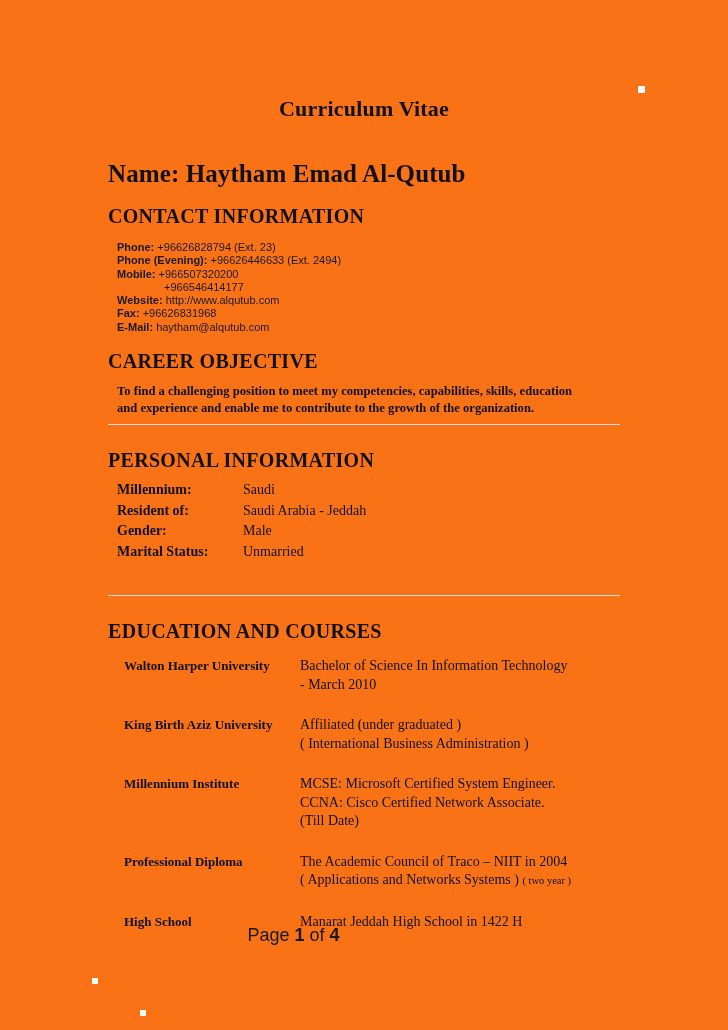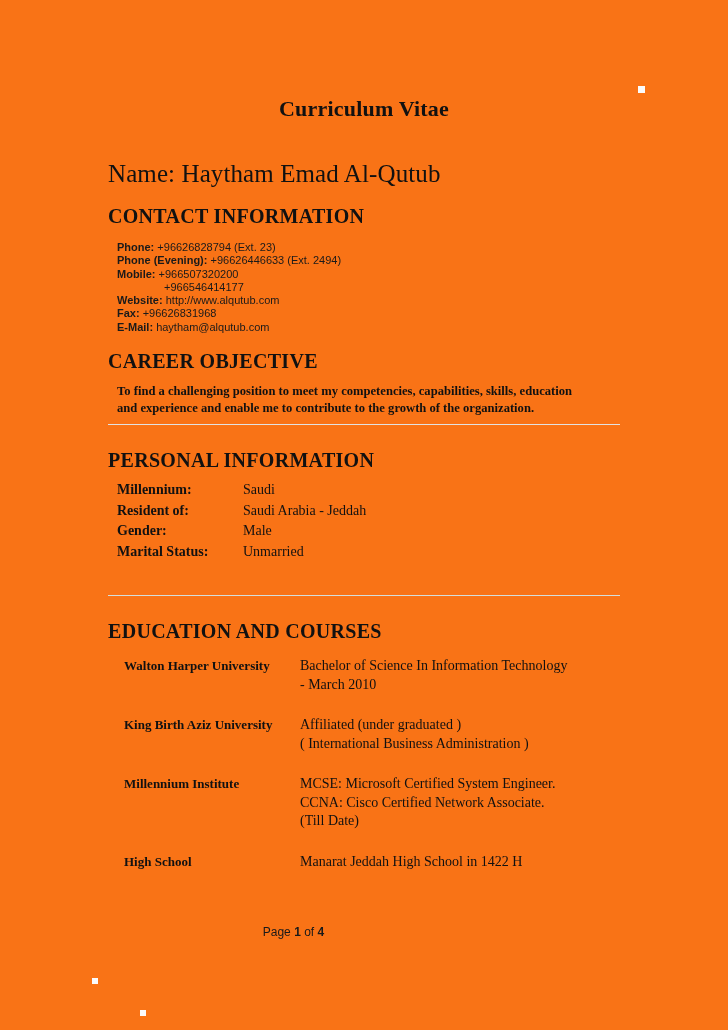--- a/index.html
+++ b/index.html
@@ -33,21 +33,21 @@
     font-weight: bold;
     letter-spacing: 0.2px;
   }
 
   
   .name-line {
     position: absolute;
     top: 160px;
     left: 108px;
     font-size: 25px;
-    font-weight: normal;
+    font-weight: bold;
     letter-spacing: 0.1px;
     white-space: nowrap;
   }
 
   
   .section-heading {
     position: absolute;
     left: 108px;
     font-size: 20px;
     font-weight: bold;
@@ -150,21 +150,21 @@
   }
 
   
   .page-footer {
     position: absolute;
     top: 925px;
     left: 0;
     width: 587px;
     text-align: center;
     font-family: "Liberation Sans", sans-serif;
-    font-size: 12px;
+    font-size: 18px;
     color: #1a1a1a;
   }
   .page-footer b { font-weight: bold; }
 
   
   .artifact {
     position: absolute;
     background: #fbfbfc;
     pointer-events: none;
   }
@@ -259,20 +259,27 @@
           <div class="detail-line">Affiliated (under graduated )</div>
           <div class="detail-line">( International Business Administration )</div>
         </td>
       </tr>
       <tr>
         <td class="org">Millennium Institute</td>
         <td class="detail">
           <div class="detail-line">MCSE: Microsoft Certified System Engineer.</div>
           <div class="detail-line">CCNA: Cisco Certified Network Associate.</div>
           <div class="detail-line">(Till Date)</div>
+        </td>
+      </tr>
+      <tr>
+        <td class="org">Professional Diploma</td>
+        <td class="detail">
+          <div class="detail-line">The Academic Council of Traco – NIIT  in 2004</div>
+          <div class="detail-line"><span>( Applications and Networks Systems )</span> <span class="small-note">( two year )</span></div>
         </td>
       </tr>
       <tr>
         <td class="org">High School</td>
         <td class="detail">
           <div class="detail-line">Manarat Jeddah High School in 1422 H</div>
         </td>
       </tr>
     </tbody>
   </table>

